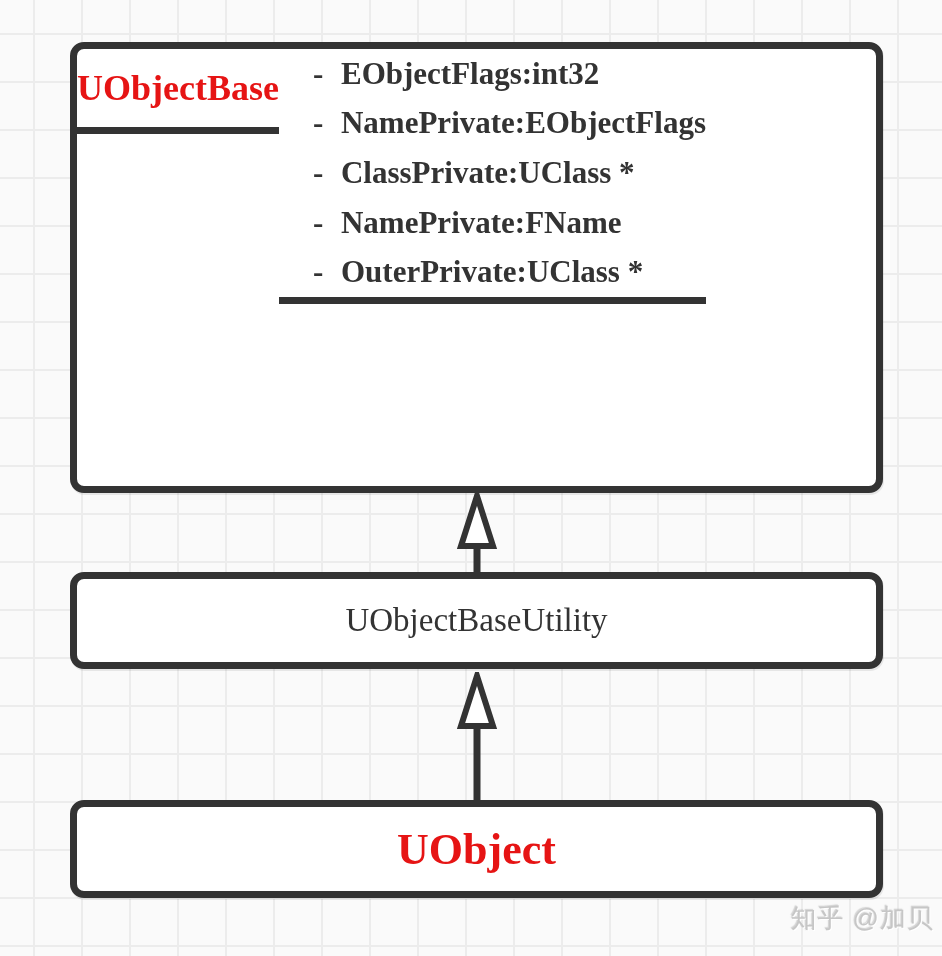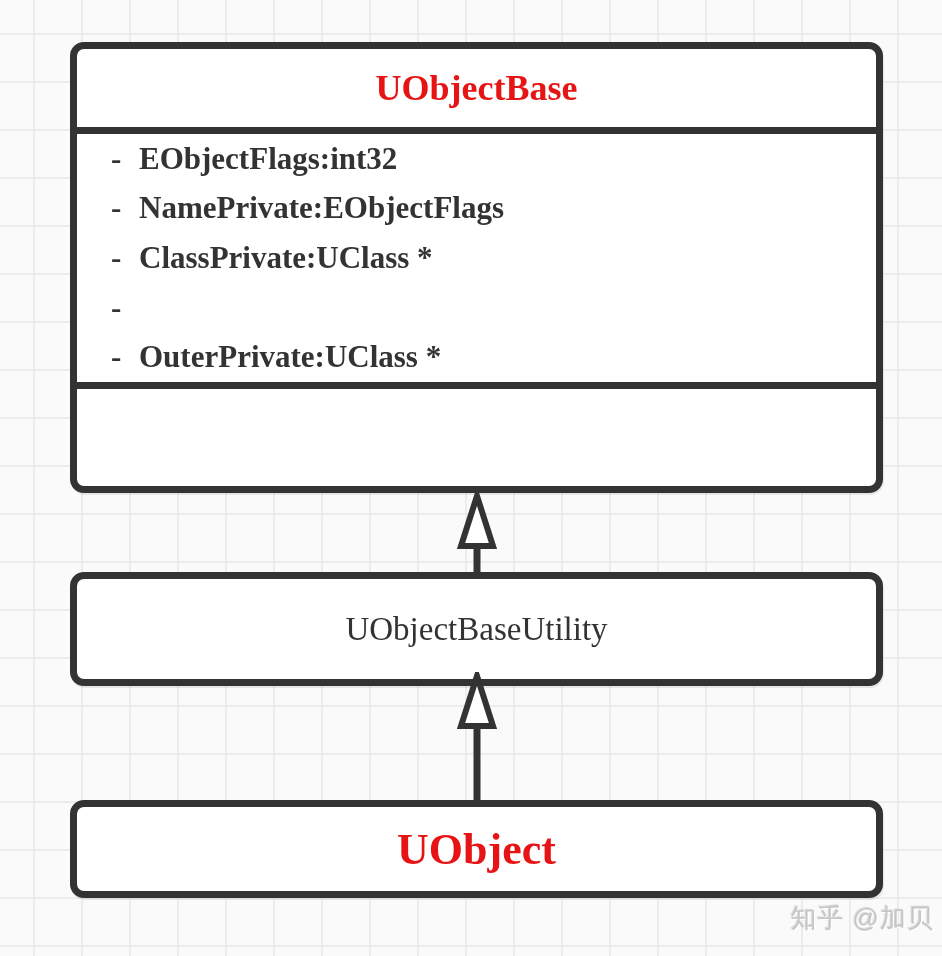--- a/index.html
+++ b/index.html
@@ -17,21 +17,21 @@
   }
   .class-box {
     position: absolute;
     left: 70px;
     width: 813px;
     background: #ffffff;
     border: 7px solid #333333;
     border-radius: 14px;
     box-shadow: 1px 2px 0 rgba(0,0,0,0.08);
   }
-  .box-uobjectbase { top: 42px; height: 451px; display: flex; flex-direction: column; }
+  .box-uobjectbase { top: 42px; height: 451px; display: flex; flex-direction: row; }
   .sec-title {
     height: 85px;
     flex: 0 0 85px;
     display: flex;
     align-items: center;
     justify-content: center;
     border-bottom: 7px solid #333333;
     font-weight: bold;
     font-size: 36px;
     color: #e61414;
@@ -50,21 +50,21 @@
     align-items: center;
     padding-left: 34px;
     font-weight: bold;
     font-size: 31px;
     color: #333333;
   }
   .field-dash { width: 28px; font-weight: bold; }
   .sec-empty { flex: 1 1 auto; }
   .box-mid {
     top: 572px;
-    height: 114px;
+    height: 97px;
     display: flex;
     align-items: center;
     justify-content: center;
     font-size: 33px;
     color: #333333;
   }
   .box-bottom {
     top: 800px;
     height: 98px;
     display: flex;
@@ -101,20 +101,21 @@
     <div class="field-row">
       <span class="field-dash">-</span>
       <span class="field-text">NamePrivate:EObjectFlags</span>
     </div>
     <div class="field-row">
       <span class="field-dash">-</span>
       <span class="field-text">ClassPrivate:UClass *</span>
     </div>
     <div class="field-row">
       <span class="field-dash">-</span>
+      <span class="field-text">NamePrivate:FName</span>
     </div>
     <div class="field-row">
       <span class="field-dash">-</span>
       <span class="field-text">OuterPrivate:UClass *</span>
     </div>
   </div>
   <div class="sec-empty"></div>
 </div>
 
 <svg class="arrow arrow-1" width="48" height="80" viewBox="0 0 48 80">

